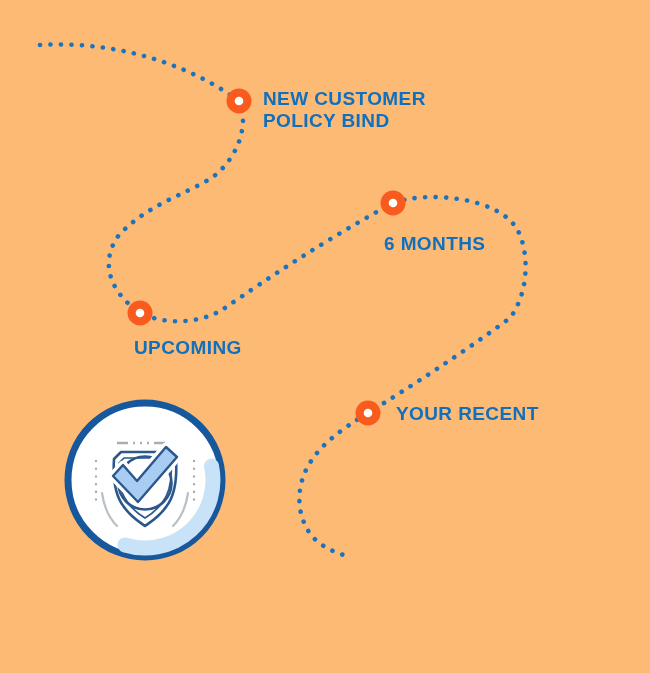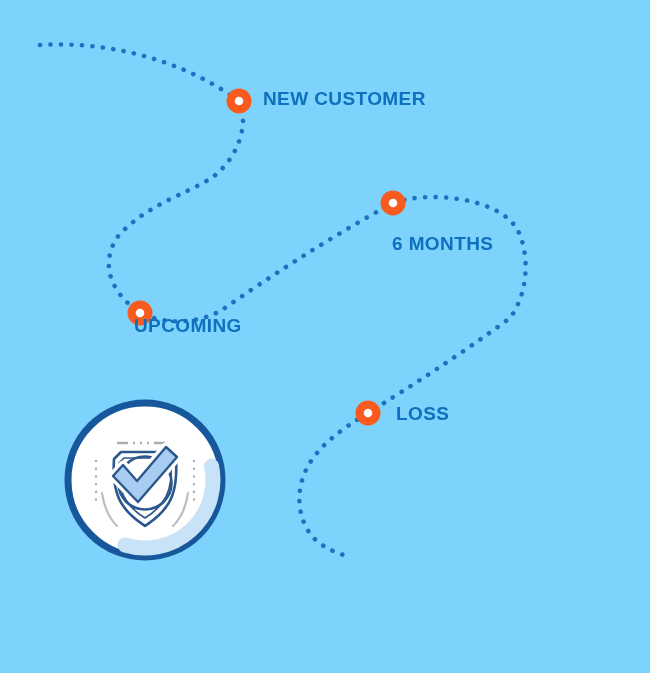--- a/index.html
+++ b/index.html
@@ -1,38 +1,38 @@
 <!DOCTYPE html>
 <html><head>
 <meta charset="utf-8">
 <style>
   html,body{margin:0;padding:0;background:#ffffff;}
   #stage{
     position:relative;
     width:650px;height:673px;
-    background:#7dd3fc;
+    background:#fdba74;
     overflow:hidden;
     font-family:"Liberation Sans",sans-serif;
   }
   #journey-svg{position:absolute;left:0;top:0;}
   .label{
     position:absolute;
     color:#0f70bf;
     font-family:"Liberation Sans",sans-serif;
     font-weight:700;
     font-size:19px;
     line-height:22px;
     letter-spacing:0.4px;
     text-transform:uppercase;
     white-space:nowrap;
   }
   .label span{display:block;}
   .label-1{left:263px;top:88px;}
-  .label-2{left:392px;top:233px;}
-  .label-3{left:134px;top:315px;}
+  .label-2{left:384px;top:233px;}
+  .label-3{left:134px;top:337px;}
   .label-4{left:396px;top:403px;}
 </style>
 </head>
 <body>
 
 <div id="stage">
 
   <svg id="journey-svg" width="650" height="673" viewBox="0 0 650 673">
 
     <path d="M 40 45
@@ -93,27 +93,28 @@
       <circle cx="140" cy="313" r="4.3" fill="#ffffff"></circle>
     </g>
     <g>
       <circle cx="368" cy="413" r="12.5" fill="#f95a1e"></circle>
       <circle cx="368" cy="413" r="4.3" fill="#ffffff"></circle>
     </g>
   </svg>
 
   <div class="label label-1">
     <span>NEW CUSTOMER</span>
+    <span>POLICY BIND</span>
   </div>
 
   <div class="label label-2">
     <span>6 MONTHS</span>
   </div>
 
   <div class="label label-3">
     <span>UPCOMING</span>
   </div>
 
   <div class="label label-4">
-    <span>LOSS</span>
+    <span>YOUR RECENT</span>
   </div>
 
 </div>
 
 </body></html>

